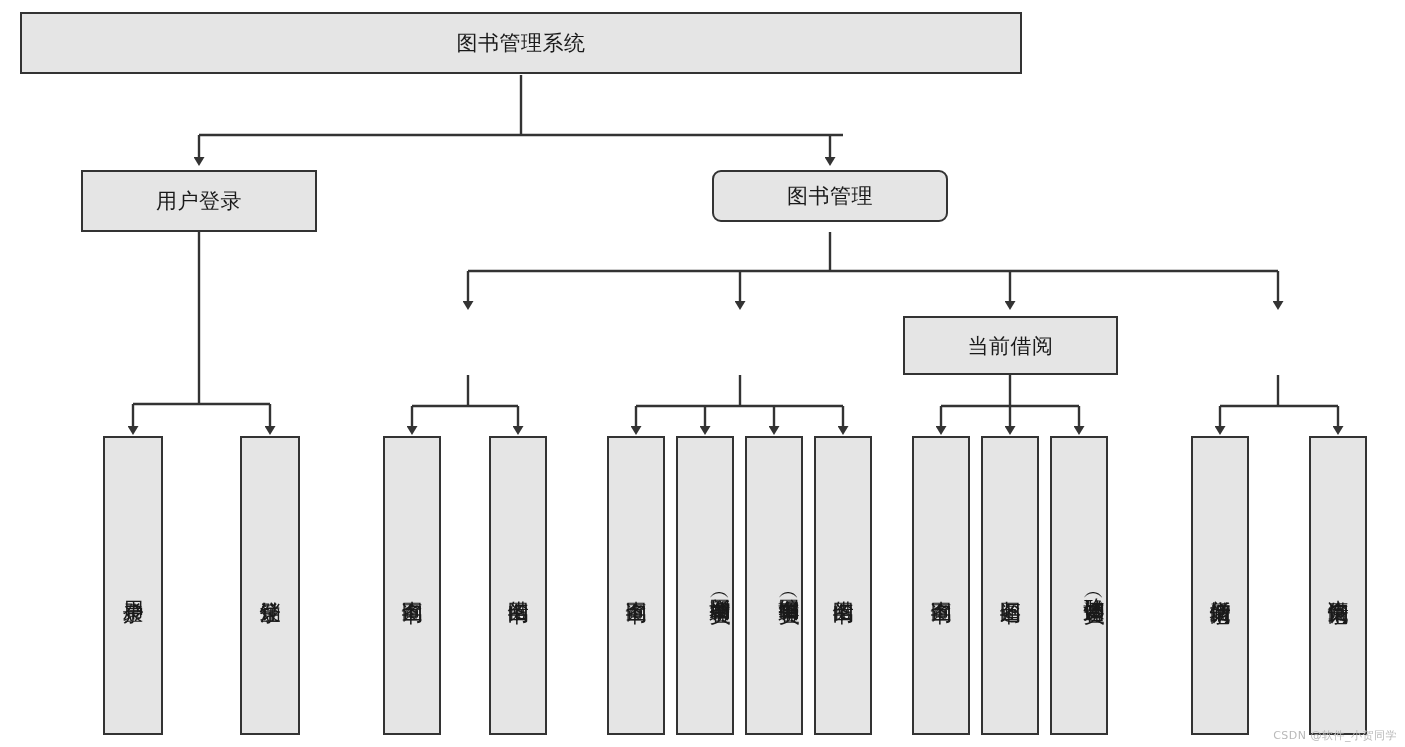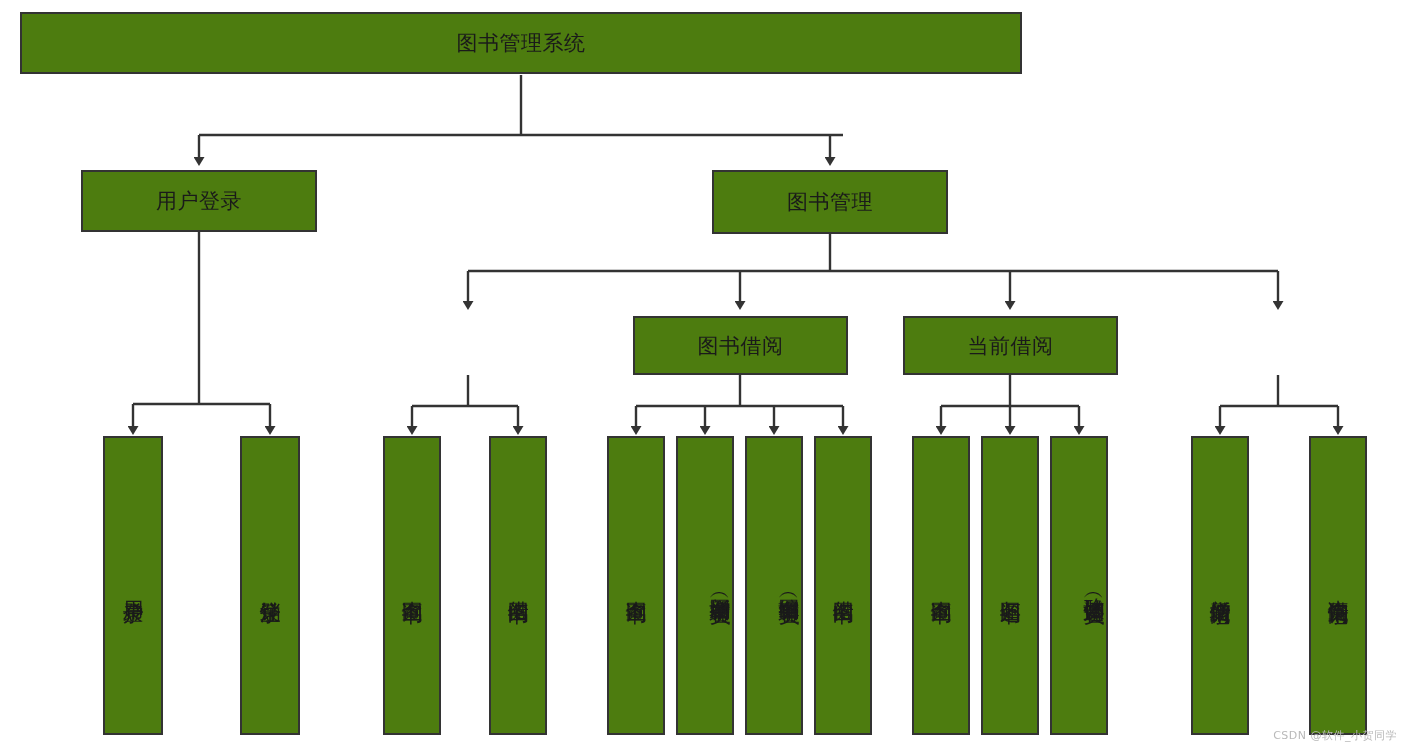--- a/index.html
+++ b/index.html
@@ -22,21 +22,21 @@
     left: 0;
     top: 0;
     width: 1405px;
     height: 747px;
     pointer-events: none;
   }
   .node {
     position: absolute;
     box-sizing: border-box;
     border: 2px solid #333333;
-    background: #4d7c0f;
+    background: #e5e5e5;
     display: flex;
     align-items: center;
     justify-content: center;
     color: #1a1a1a;
   }
   .node.h {
     font-size: 21px;
     letter-spacing: 0.5px;
   }
   .node.v {
@@ -120,28 +120,25 @@
   </svg>
 
   <div class="node h" style="left:20px; top:12px; width:1002px; height:62px;">
     <span class="node-label">图书管理系统</span>
   </div>
 
   <div class="node h" style="left:81px; top:170px; width:236px; height:62px;">
     <span class="node-label">用户登录</span>
   </div>
 
-  <div class="node h" style="left:712px; top:170px; width:236px; height:64px;">
+  <div class="node h" style="left:712px; top:170px; width:236px; height:52px;border-radius:9px;">
     <span class="node-label">图书管理</span>
   </div>
 
 
-  <div class="node h" style="left:633px; top:316px; width:215px; height:59px;">
-    <span class="node-label">图书借阅</span>
-  </div>
 
   <div class="node h" style="left:903px; top:316px; width:215px; height:59px;">
     <span class="node-label">当前借阅</span>
   </div>
 
 
   <div class="node v" style="left:103px; top:436px; width:60px; height:299px;">
     <span class="node-label">用户登录</span>
   </div>
 

